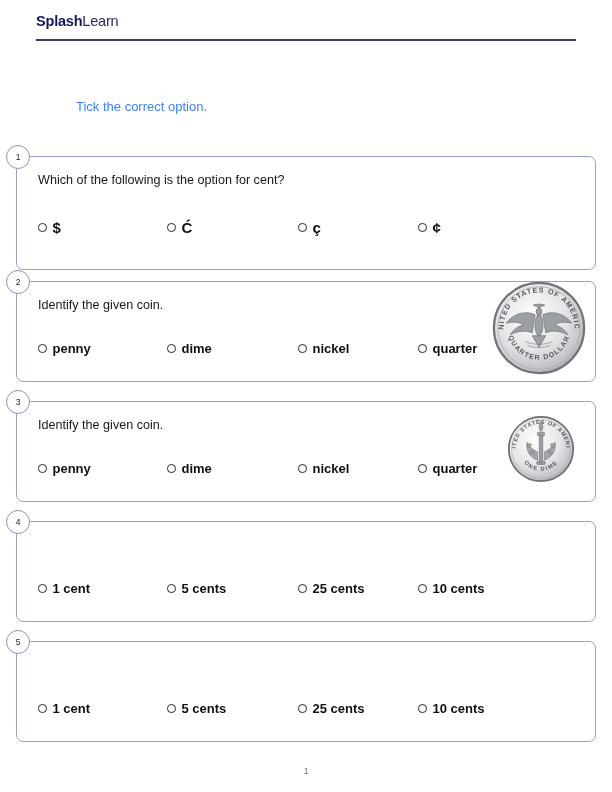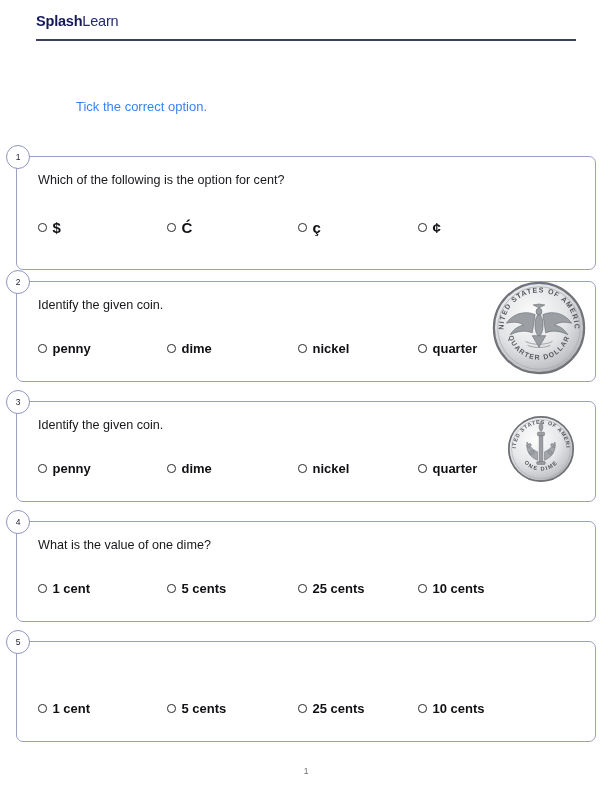--- a/index.html
+++ b/index.html
@@ -309,21 +309,20 @@
       <div class="opt c3">
         <span class="opt-bullet"></span>
         <span>quarter</span>
       </div>
     </div>
   </div>
 
   <div class="q-wrap" style="top:521px;height:101px;">
     <div class="q-box"></div>
     <div class="q-badge">4</div>
-    <div class="q-text">What is the value of one dime?</div>
     <div class="q-options" style="top:60px;">
       <div class="opt c0">
         <span class="opt-bullet"></span>
         <span>1 cent</span>
       </div>
       <div class="opt c1">
         <span class="opt-bullet"></span>
         <span>5 cents</span>
       </div>
       <div class="opt c2">

